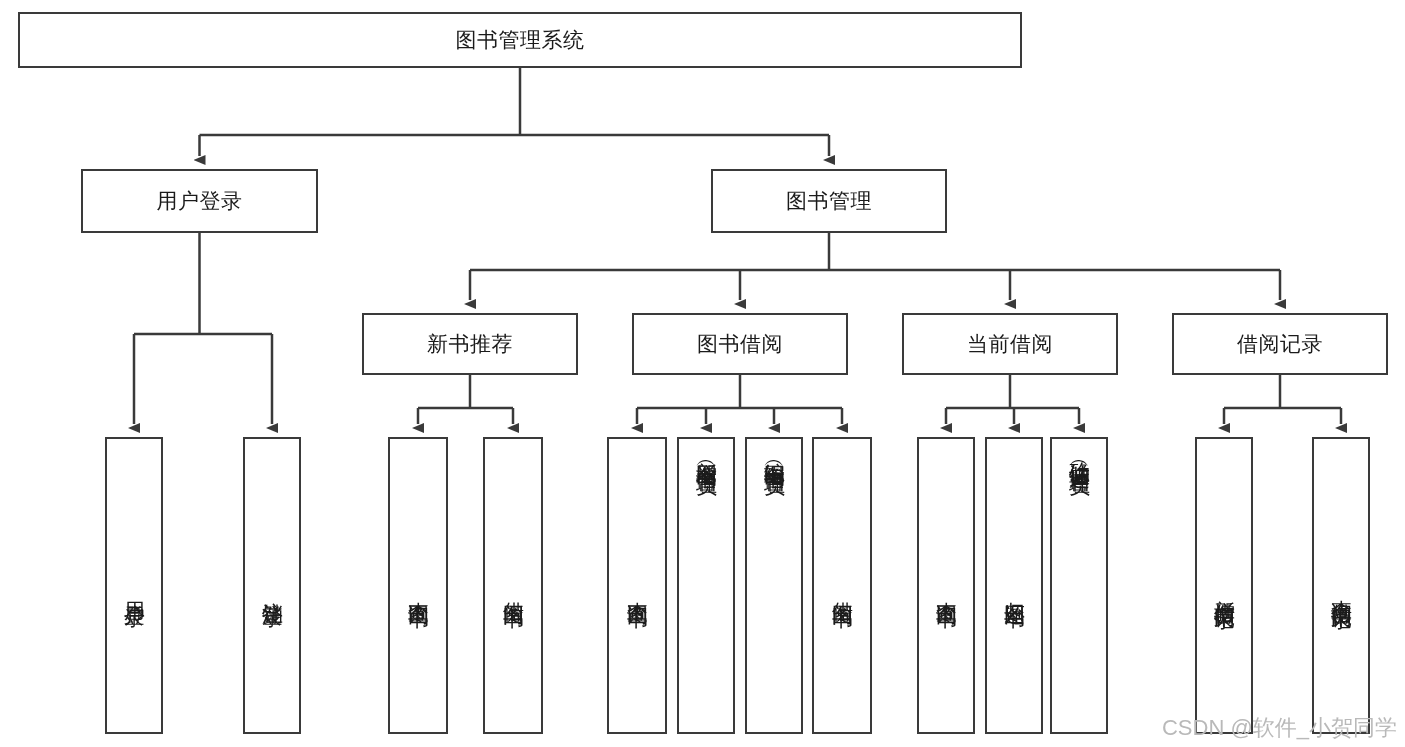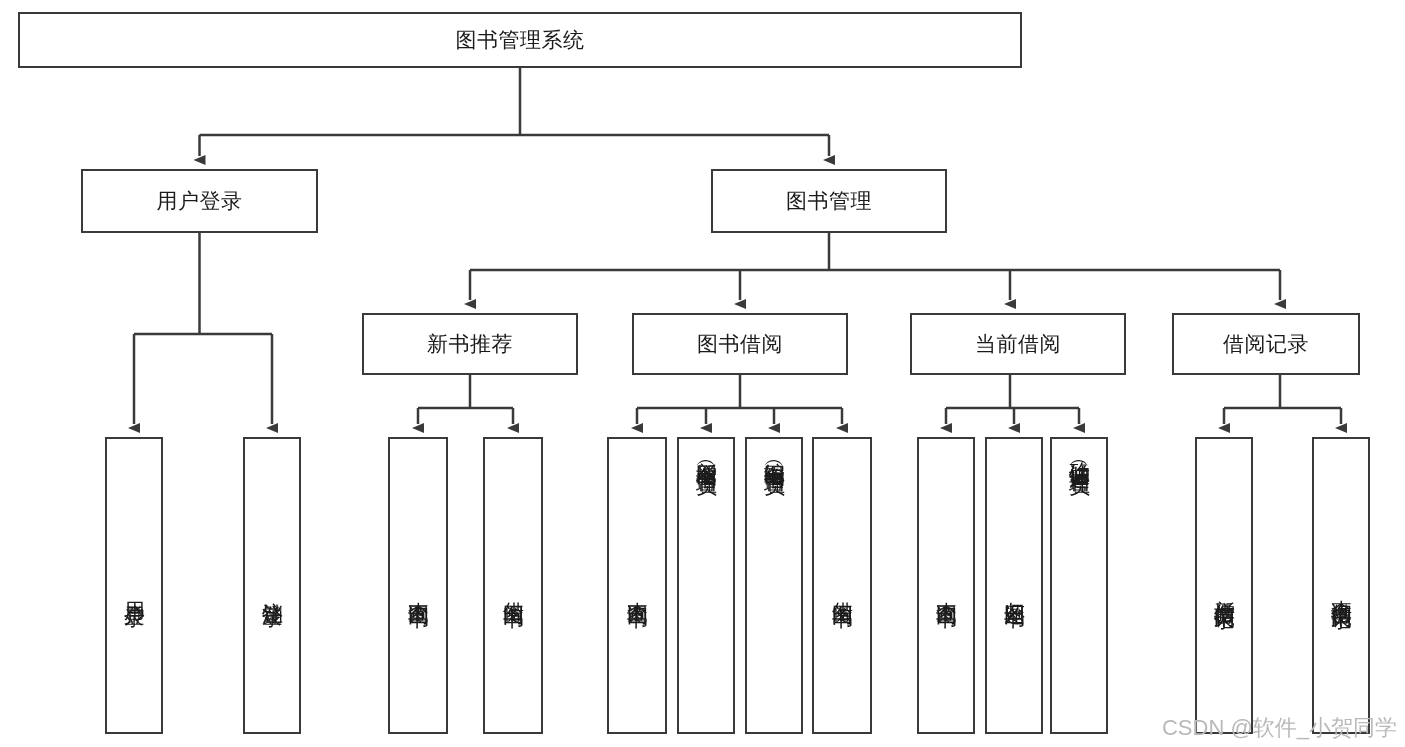--- a/index.html
+++ b/index.html
@@ -124,24 +124,24 @@
       </div>
       <div class="node h" style="left: 711px; top: 169px; width: 236px; height: 64px;">
         <span>图书管理</span>
       </div>
       <div class="node h" style="left: 362px; top: 313px; width: 216px; height: 62px;">
         <span>新书推荐</span>
       </div>
       <div class="node h" style="left: 632px; top: 313px; width: 216px; height: 62px; align-items: center;">
         <span>图书借阅</span>
       </div>
-      <div class="node h" style="left: 902px; top: 313px; width: 216px; height: 62px; margin-left: 8px;">
+      <div class="node h" style="left: 902px; top: 313px; width: 216px; height: 62px;">
         <span>当前借阅</span>
       </div>
-      <div class="node h" style="left: 1172px; top: 313px; width: 188px; height: 62px;">
+      <div class="node h" style="left: 1172px; top: 313px; width: 216px; height: 62px;">
         <span>借阅记录</span>
       </div>
       <div class="node v" style="left: 105px; top: 437px; width: 58px; height: 297px;">
         <span class="vtext center">用户登录</span>
       </div>
       <div class="node v" style="left: 243px; top: 437px; width: 58px; height: 297px;">
         <span class="vtext center">注销登录</span>
       </div>
       <div class="node v" style="left: 388px; top: 437px; width: 60px; height: 297px;">
         <span class="vtext center">查询图书</span>

